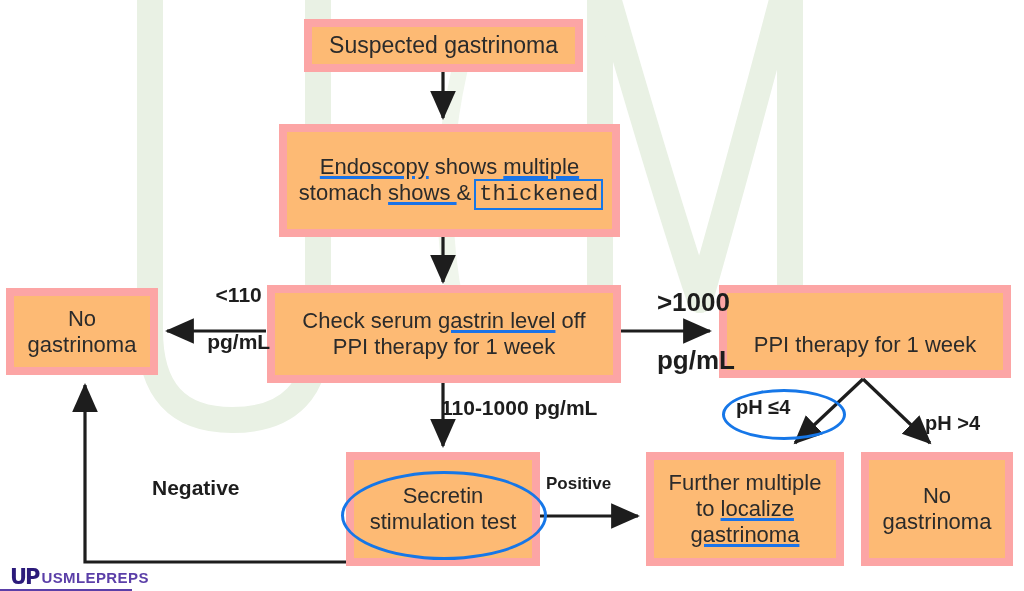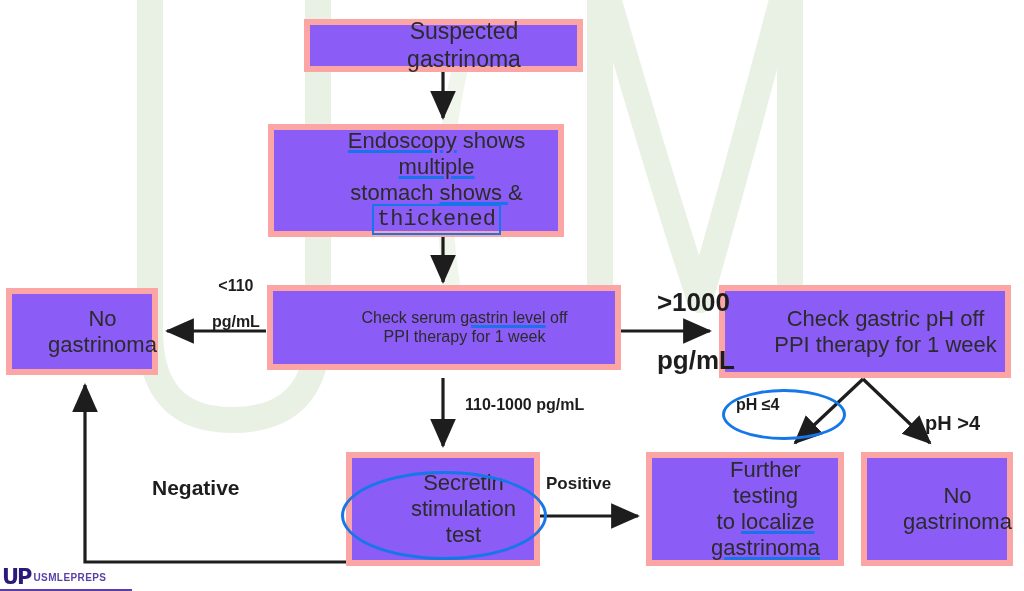--- a/index.html
+++ b/index.html
@@ -28,29 +28,28 @@
     position:absolute;
     left:0; top:0;
     width:1024px; height:591px;
     z-index:1;
     pointer-events:none;
   }
   
   .node{
     position:absolute;
     box-sizing:border-box;
-    border:6px solid #fca5a5;
-    background:#8b5cf6;
+    border:8px solid #fca5a5;
+    background:#fdba74;
     display:flex;
     align-items:center;
     justify-content:center;
     text-align:center;
     color:#2b2b2b;
     z-index:2;
-    padding-left:41px;
   }
   .node .txt{
     display:block;
     line-height:1.18;
     padding:0 5px;
   }
   
   .ul{
     text-decoration:underline;
     text-decoration-color:#1a73e8;
@@ -91,26 +90,26 @@
     display:flex;
     align-items:center;
     z-index:5;
   }
   #logo .mark{
     font-family:"DejaVu Sans",sans-serif;
     font-weight:bold;
     font-size:21px;
     color:#2b1a7a;
     letter-spacing:-2px;
-    padding-left:2px;
+    padding-left:10px;
   }
   #logo .word{
     font-family:"Liberation Sans",sans-serif;
     font-weight:bold;
-    font-size:10px;
+    font-size:15px;
     letter-spacing:.4px;
     color:#5b3fa8;
     padding-left:3px;
   }
   #logo .bar{
     position:absolute;
     left:0; bottom:0;
     width:132px; height:2px;
     background:#5b3fa8;
   }
@@ -158,83 +157,83 @@
       <line x1="540" y1="516" x2="638" y2="516" marker-end="url(#ah)"></line>
 
       <path d="M346 562 L85 562 L85 385" marker-end="url(#ah)"></path>
     </g>
   </svg>
 
   <div class="node" style="left:304px; top:19px; width:279px; height:53px; font-size:23px;">
     <span class="txt">Suspected gastrinoma</span>
   </div>
 
-  <div class="node" style="left:268px; top:124px; width:296px; height:113px; font-size:22px;">
+  <div class="node" style="left:279px; top:124px; width:341px; height:113px; font-size:22px;">
     <span class="txt">
       <span class="ul">Endoscopy</span><span> shows </span><span class="ul">multiple</span><br>
       <span>stomach </span><span class="ul">shows </span><span>&amp; </span><span class="boxed">thickened</span><br>
     </span>
   </div>
 
-  <div class="node" style="left:267px; top:285px; width:354px; height:85px; font-size:16px;">
+  <div class="node" style="left:267px; top:285px; width:354px; height:98px; font-size:22px;">
     <span class="txt">
       <span>Check serum </span><span class="ul">gastrin level</span><span> off</span><br>
       <span>PPI therapy for 1 week</span>
     </span>
   </div>
 
   <div class="node" style="left:6px; top:288px; width:152px; height:87px; font-size:22px;">
     <span class="txt">
       <span>No</span><br>
       <span>gastrinoma</span>
     </span>
   </div>
 
   <div class="node" style="left:719px; top:285px; width:292px; height:93px; font-size:22px;">
     <span class="txt">
-      <span>Check gastric pH off</span><br>
+      <br>
       <span>PPI  therapy for 1 week</span>
     </span>
   </div>
 
   <div class="node" style="left:346px; top:452px; width:194px; height:114px; font-size:22px;">
     <span class="txt">
       <span>Secretin</span><br>
       <span>stimulation test</span>
     </span>
   </div>
 
   <div class="node" style="left:646px; top:452px; width:198px; height:114px; font-size:22px;">
     <span class="txt">
-      <span>Further testing</span><br>
+      <span>Further multiple</span><br>
       <span>to </span><span class="ul">localize</span><br>
       <span class="ul">gastrinoma </span>
     </span>
   </div>
 
   <div class="node" style="left:861px; top:452px; width:152px; height:114px; font-size:22px;">
     <span class="txt">
       <span>No</span><br>
       <span>gastrinoma</span>
     </span>
   </div>
 
-  <div class="elabel" style="left:182px; top:259px; font-size:16px; text-align:center; width:90px;">
+  <div class="elabel" style="left:182px; top:259px; font-size:21px; text-align:center; width:90px;">
     <span>&lt;110</span><br>
     <span>pg/mL</span>
   </div>
 
   <div class="elabel" style="left:628px; top:259px; font-size:26px; width:92px;">
     <span>&gt;1000</span><br>
     <span>pg/mL</span>
   </div>
 
-  <div class="elabel" style="left:465px; top:396px; font-size:16px;">110-1000 pg/mL</div>
-
-  <div class="elabel" style="left:736px; top:396px; font-size:16px;">pH ≤4</div>
+  <div class="elabel" style="left:441px; top:396px; font-size:21px;">110-1000 pg/mL</div>
+
+  <div class="elabel" style="left:736px; top:396px; font-size:20px;">pH ≤4</div>
 
   <div class="elabel" style="left:925px; top:412px; font-size:20px;">pH &gt;4</div>
 
   <div class="elabel" style="left:152px; top:476px; font-size:21px;">Negative</div>
 
   <div class="elabel" style="left:546px; top:474px; font-size:17px;">Positive</div>
 
   <div class="ellipse" style="left:722px; top:389px; width:118px; height:45px;"></div>
 
   <div class="ellipse" style="left:341px; top:471px; width:200px; height:83px;"></div>

